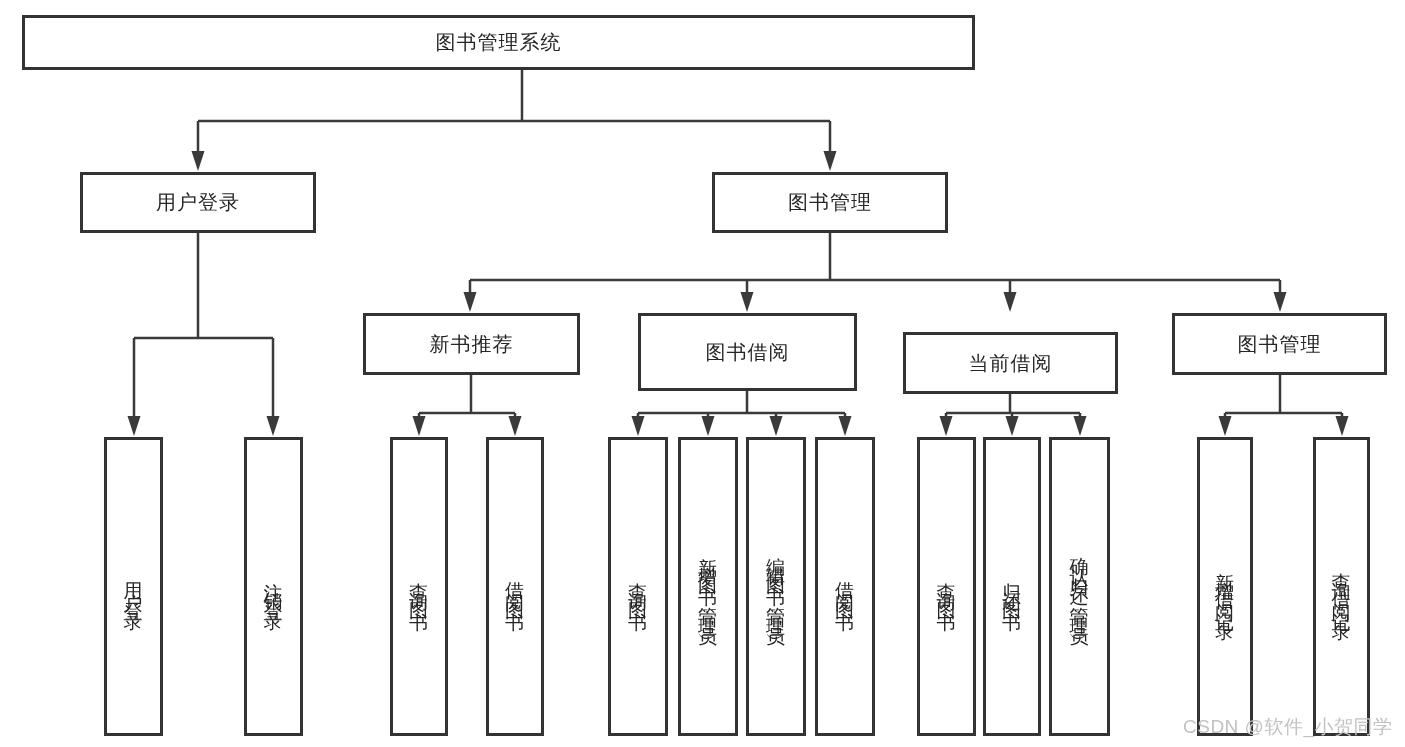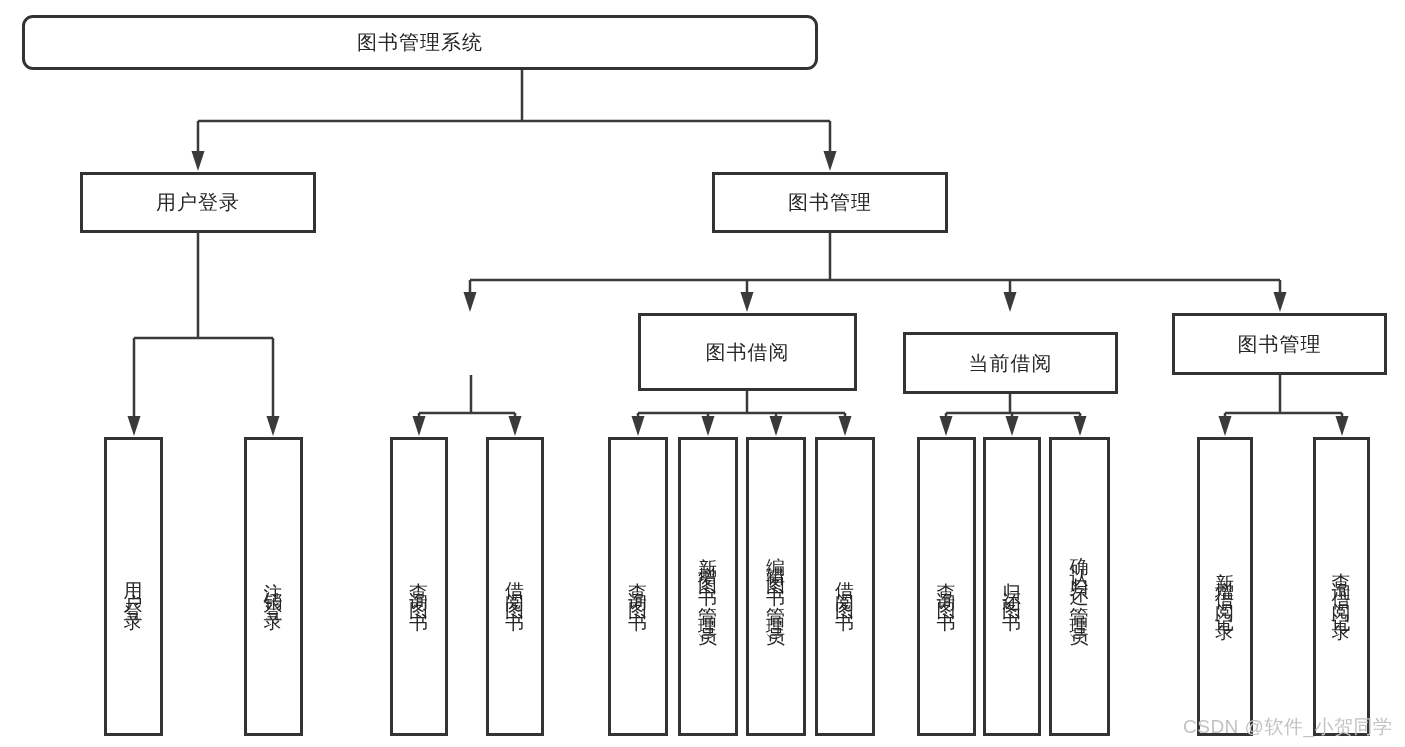--- a/index.html
+++ b/index.html
@@ -74,25 +74,26 @@
     <path d="M1010 375 V413 M946 413 H1080 M946 413 V417 M1012 413 V417 M1080 413 V417"></path>
     <polygon points="939.5,416 952.5,416 946,436"></polygon>
     <polygon points="1005.5,416 1018.5,416 1012,436"></polygon>
     <polygon points="1073.5,416 1086.5,416 1080,436"></polygon>
 
     <path d="M1280 375 V413 M1225 413 H1342 M1225 413 V417 M1342 413 V417"></path>
     <polygon points="1218.5,416 1231.5,416 1225,436"></polygon>
     <polygon points="1335.5,416 1348.5,416 1342,436"></polygon>
   </svg>
 
-  <div class="box h" style="left:22px;top:15px;width:796px;height:55px;border-radius:11px;">图书管理系统</div>
+  <div class="box h" style="left:22px;top:15px;width:953px;height:55px;">图书管理系统</div>
 
   <div class="box h" style="left:80px;top:172px;width:236px;height:61px;">用户登录</div>
   <div class="box h" style="left:712px;top:172px;width:236px;height:61px;">图书管理</div>
 
+  <div class="box h" style="left:363px;top:313px;width:217px;height:62px;">新书推荐</div>
   <div class="box h" style="left:638px;top:313px;width:219px;height:78px;">图书借阅</div>
   <div class="box h" style="left:903px;top:313px;width:215px;height:62px;margin-top:19px;">当前借阅</div>
   <div class="box h" style="left:1172px;top:313px;width:215px;height:62px;">图书管理</div>
 
   <div class="box v" style="left:104px;top:437px;width:59px;height:299px;">用户登录</div>
   <div class="box v" style="left:244px;top:437px;width:59px;height:299px;">注销登录</div>
 
   <div class="box v" style="left:390px;top:437px;width:58px;height:299px;">查询图书</div>
   <div class="box v" style="left:486px;top:437px;width:58px;height:299px;">借阅图书</div>
 

